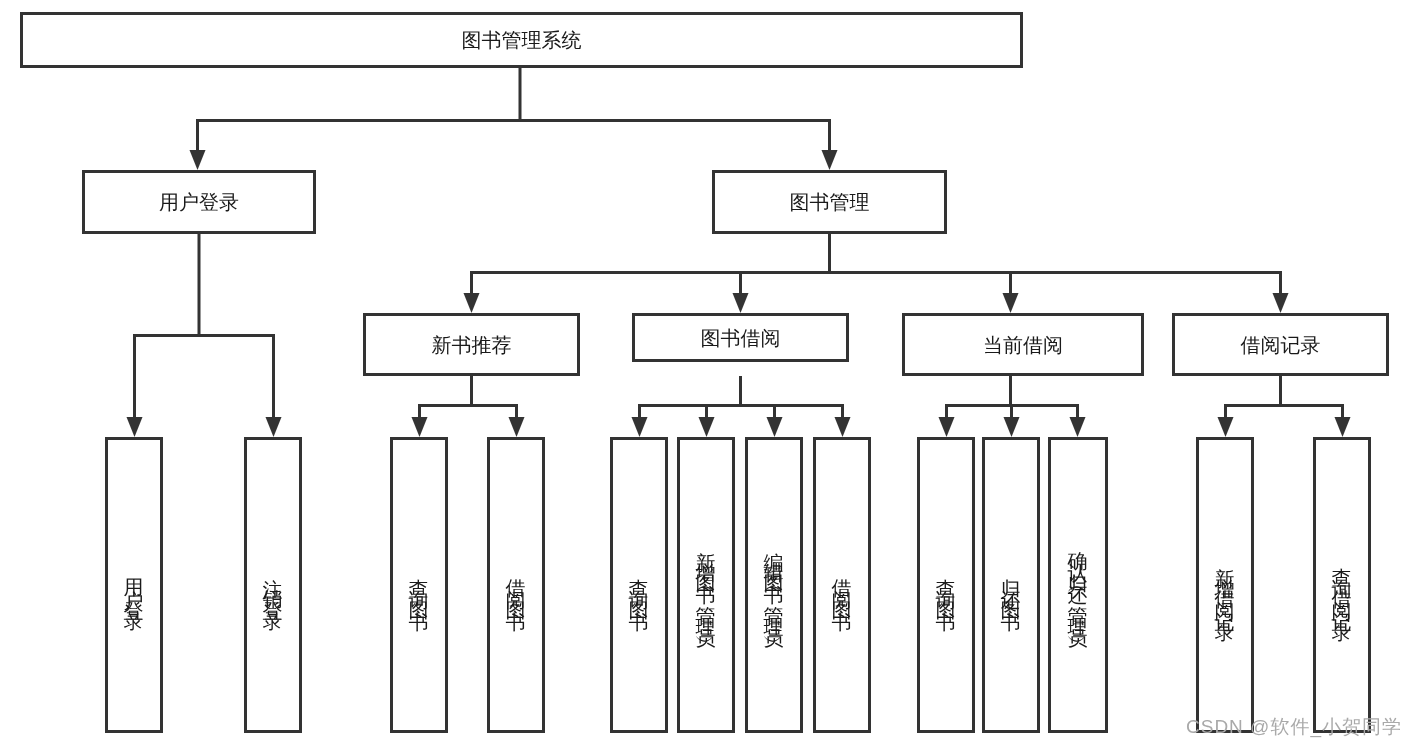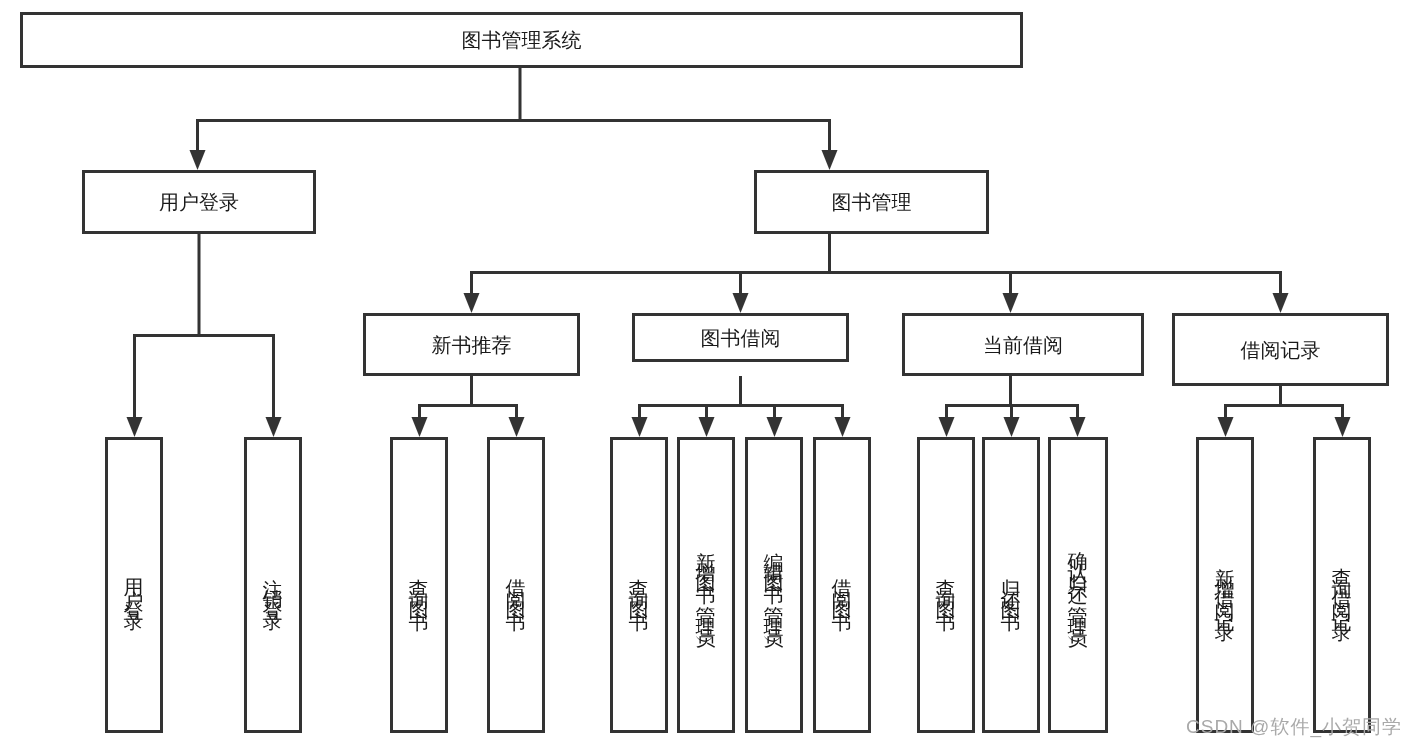--- a/index.html
+++ b/index.html
@@ -91,34 +91,34 @@
     </g>
   </svg>
 
   <div class="box" style="left:20px;top:12px;width:1003px;height:56px;">
     <span>图书管理系统</span>
   </div>
 
   <div class="box" style="left:82px;top:170px;width:234px;height:64px;">
     <span>用户登录</span>
   </div>
-  <div class="box" style="left:712px;top:170px;width:235px;height:64px;margin-left:42px;">
+  <div class="box" style="left:712px;top:170px;width:235px;height:64px;">
     <span>图书管理</span>
   </div>
 
   <div class="box" style="left:363px;top:313px;width:217px;height:63px;">
     <span>新书推荐</span>
   </div>
   <div class="box" style="left:632px;top:313px;width:217px;height:49px;">
     <span>图书借阅</span>
   </div>
   <div class="box" style="left:902px;top:313px;width:242px;height:63px;">
     <span>当前借阅</span>
   </div>
-  <div class="box" style="left:1172px;top:313px;width:217px;height:73px;">
+  <div class="box" style="left:1172px;top:313px;width:217px;height:63px;">
     <span>借阅记录</span>
   </div>
 
   <div class="box v" style="left:105px;top:437px;width:58px;height:296px;">
     <span>用户登录</span>
   </div>
   <div class="box v" style="left:244px;top:437px;width:58px;height:296px;">
     <span>注销登录</span>
   </div>
 

